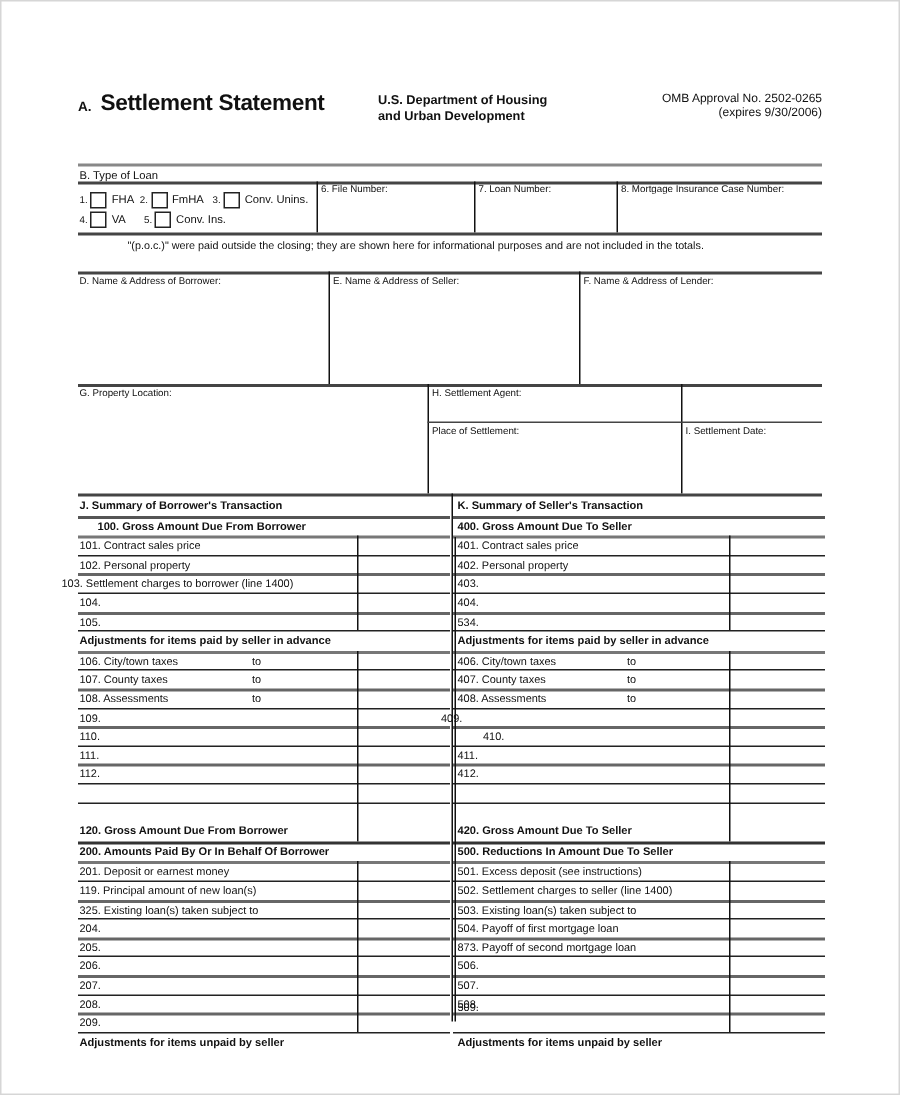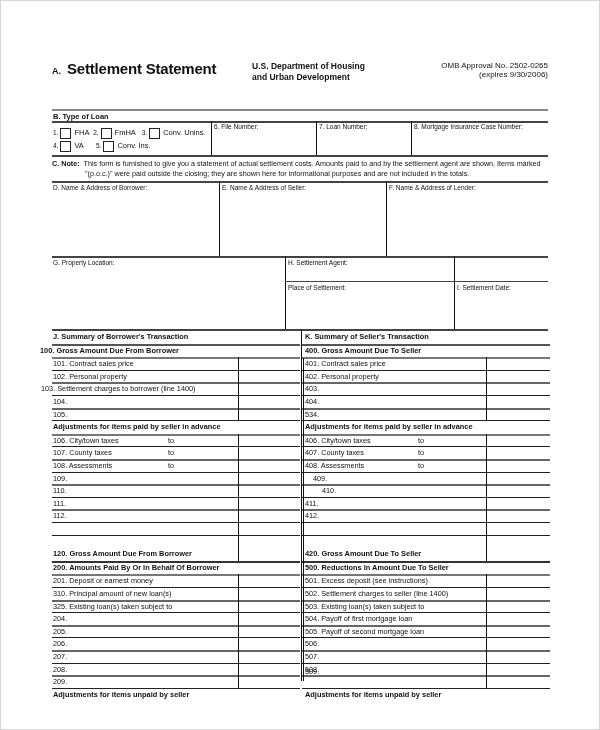--- a/index.html
+++ b/index.html
@@ -9,21 +9,21 @@
   .abs { position:absolute; }
   .hdr-letter { left:52px; top:66px; font-size:9px; font-weight:bold; }
   .hdr-title { left:67px; top:60px; font-size:15px; font-weight:bold; letter-spacing:-0.2px; }
   .hdr-agency { left:252px; top:61px; font-size:8.5px; font-weight:bold; line-height:11px; }
   .hdr-omb { right:52px; top:61px; font-size:8px; line-height:9px; text-align:right; }
   .hline { position:absolute; left:52px; width:496px; height:0; border-top:1px solid #222; }
   .hline.thick { border-top:2px solid #444; }
   .hline.gray { border-top:2px solid #888; }
   .vline { position:absolute; width:0; border-left:1px solid #111; }
   .lbl { position:absolute; font-size:6.5px; white-space:nowrap; }
-  .bold { font-weight:bold; }
+  .bold { font-weight:normal; }
   .box { display:inline-block; width:9px; height:9px; border:1px solid #222; vertical-align:middle; margin:0 3px 0 2px; }
   .loan-row { position:absolute; font-size:7.5px; white-space:nowrap; }
   .loan-row .num { font-size:6.5px; }
   .note { left:52px; top:159px; width:496px; font-size:7.2px; line-height:10px; }
   .note b { font-weight:bold; }
   .row { position:absolute; height:12px; font-size:7.3px; line-height:12px; white-space:nowrap; }
   .section-h { font-weight:bold; font-size:7.4px; }
 </style>
 </head>
 <body>
@@ -59,21 +59,20 @@
 <div class="vline" style="left:211px;top:121px;height:34px"></div>
 <div class="vline" style="left:316px;top:121px;height:34px"></div>
 <div class="vline" style="left:411px;top:121px;height:34px"></div>
 <div class="lbl" style="left:214px;top:123px">6. File Number:</div>
 <div class="lbl" style="left:319px;top:123px">7. Loan Number:</div>
 <div class="lbl" style="left:414px;top:123px">8. Mortgage Insurance Case Number:</div>
 
 <div class="hline thick" style="top:155px"></div>
 
 <div class="abs note">
-  <div><b>C. Note:</b>&nbsp;&nbsp;<span>This form is furnished to give you a statement of actual settlement costs.  Amounts paid to and by the settlement agent are shown.  Items marked</span></div>
   <div style="padding-left:33px">"(p.o.c.)" were paid outside the closing; they are shown here for informational purposes and are not included in the totals.</div>
 </div>
 <div class="hline thick" style="top:181px"></div>
 
 <div class="lbl" style="left:53px;top:184px">D. Name &amp; Address of Borrower:</div>
 <div class="vline" style="left:219px;top:181px;height:75px"></div>
 <div class="lbl" style="left:222px;top:184px">E. Name &amp; Address of Seller:</div>
 <div class="vline" style="left:386px;top:181px;height:75px"></div>
 <div class="lbl" style="left:389px;top:184px">F. Name &amp; Address of Lender:</div>
 <div class="hline thick" style="top:256px"></div>
@@ -83,21 +82,21 @@
 <div class="lbl" style="left:288px;top:259px">H. Settlement Agent:</div>
 <div class="vline" style="left:454px;top:256px;height:73px"></div>
 <div class="abs" style="left:285px;top:281px;width:263px;border-top:1px solid #444"></div>
 <div class="lbl" style="left:288px;top:284px">Place of Settlement:</div>
 <div class="lbl" style="left:457px;top:284px">I.  Settlement Date:</div>
 <div class="hline thick" style="top:329px"></div>
 
 <div id="summary">
     <div class="row section-h" style="left:53px;top:331px">J.  Summary of Borrower's Transaction</div>
     <div style="position:absolute;left:52px;top:343.6px;width:248px;border-top:2px solid #555"></div>
-    <div class="row section-h" style="left:40px;top:344.6px">100.  Gross Amount Due From Borrower</div>
+    <div class="row section-h" style="left:65px;top:344.6px">100.  Gross Amount Due From Borrower</div>
     <div style="position:absolute;left:52px;top:357.20000000000005px;width:248px;border-top:2px solid #777"></div>
     <div class="row" style="left:53px;top:358.20000000000005px">101.  Contract sales price</div>
     <div style="position:absolute;left:238px;top:357.20000000000005px;width:62px;height:12.6px"></div>
     <div style="position:absolute;left:52px;top:369.80000000000007px;width:248px;border-top:1px solid #222"></div>
     <div class="row" style="left:53px;top:370.80000000000007px">102.  Personal property</div>
     <div style="position:absolute;left:238px;top:369.80000000000007px;width:62px;height:12.6px"></div>
     <div style="position:absolute;left:52px;top:382.4000000000001px;width:248px;border-top:2px solid #666"></div>
     <div class="row" style="left:41px;top:383.4000000000001px">103.  Settlement charges to borrower (line 1400)</div>
     <div style="position:absolute;left:238px;top:382.4000000000001px;width:62px;height:12.6px"></div>
     <div style="position:absolute;left:52px;top:395.0000000000001px;width:248px;border-top:1px solid #222"></div>
@@ -137,21 +136,21 @@
     <div style="position:absolute;left:52px;top:534.6000000000004px;width:248px;border-top:1px solid #222"></div>
     <div class="row section-h" style="left:53px;top:548.2000000000004px">120.  Gross Amount Due From Borrower</div>
     <div style="position:absolute;left:238px;top:547.2000000000004px;width:62px;height:12.6px"></div>
     <div style="position:absolute;left:238px;top:433.8000000000002px;height:127.00000000000023px;border-left:1px solid #111"></div>
     <div style="position:absolute;left:52px;top:560.8000000000004px;width:248px;border-top:2px solid #333"></div>
     <div class="row section-h" style="left:53px;top:561.8000000000004px">200.  Amounts Paid By Or In Behalf Of Borrower</div>
     <div style="position:absolute;left:52px;top:574.4000000000004px;width:248px;border-top:2px solid #777"></div>
     <div class="row" style="left:53px;top:575.4000000000004px">201.  Deposit or earnest money</div>
     <div style="position:absolute;left:238px;top:574.4000000000004px;width:62px;height:12.6px"></div>
     <div style="position:absolute;left:52px;top:587.0000000000005px;width:248px;border-top:1px solid #222"></div>
-    <div class="row" style="left:53px;top:588.0000000000005px">310.  Principal amount of new loan(s)</div>
+    <div class="row" style="left:53px;top:588.0000000000005px">119.  Principal amount of new loan(s)</div>
     <div style="position:absolute;left:238px;top:587.0000000000005px;width:62px;height:12.6px"></div>
     <div style="position:absolute;left:52px;top:599.6000000000005px;width:248px;border-top:2px solid #666"></div>
     <div class="row" style="left:53px;top:600.6000000000005px">325.  Existing loan(s) taken subject to</div>
     <div style="position:absolute;left:238px;top:599.6000000000005px;width:62px;height:12.6px"></div>
     <div style="position:absolute;left:52px;top:612.2000000000005px;width:248px;border-top:1px solid #222"></div>
     <div class="row" style="left:53px;top:613.2000000000005px">204.</div>
     <div style="position:absolute;left:238px;top:612.2000000000005px;width:62px;height:12.6px"></div>
     <div style="position:absolute;left:52px;top:624.8000000000005px;width:248px;border-top:2px solid #666"></div>
     <div class="row" style="left:53px;top:625.8000000000005px">205.</div>
     <div style="position:absolute;left:238px;top:624.8000000000005px;width:62px;height:12.6px"></div>
@@ -197,21 +196,21 @@
     <div style="position:absolute;left:486px;top:433.8000000000002px;width:62px;height:12.6px"></div>
     <div style="position:absolute;left:302px;top:446.4000000000002px;width:248px;border-top:1px solid #222"></div>
     <div class="row" style="left:305px;top:447.4000000000002px">407.  County taxes</div>
     <div class="row" style="left:418px;top:447.4000000000002px">to</div>
     <div style="position:absolute;left:486px;top:446.4000000000002px;width:62px;height:12.6px"></div>
     <div style="position:absolute;left:302px;top:459.0000000000002px;width:248px;border-top:2px solid #666"></div>
     <div class="row" style="left:305px;top:460.0000000000002px">408.  Assessments</div>
     <div class="row" style="left:418px;top:460.0000000000002px">to</div>
     <div style="position:absolute;left:486px;top:459.0000000000002px;width:62px;height:12.6px"></div>
     <div style="position:absolute;left:302px;top:471.60000000000025px;width:248px;border-top:1px solid #222"></div>
-    <div class="row" style="left:313px;top:472.60000000000025px">409.</div>
+    <div class="row" style="left:294px;top:472.60000000000025px">409.</div>
     <div style="position:absolute;left:486px;top:471.60000000000025px;width:62px;height:12.6px"></div>
     <div style="position:absolute;left:302px;top:484.2000000000003px;width:248px;border-top:2px solid #666"></div>
     <div class="row" style="left:322px;top:485.2000000000003px">410.</div>
     <div style="position:absolute;left:486px;top:484.2000000000003px;width:62px;height:12.6px"></div>
     <div style="position:absolute;left:302px;top:496.8000000000003px;width:248px;border-top:1px solid #222"></div>
     <div class="row" style="left:305px;top:497.8000000000003px">411.</div>
     <div style="position:absolute;left:486px;top:496.8000000000003px;width:62px;height:12.6px"></div>
     <div style="position:absolute;left:302px;top:509.4000000000003px;width:248px;border-top:2px solid #666"></div>
     <div class="row" style="left:305px;top:510.4000000000003px">412.</div>
     <div style="position:absolute;left:486px;top:509.4000000000003px;width:62px;height:12.6px"></div>
@@ -228,21 +227,21 @@
     <div style="position:absolute;left:302px;top:587.0000000000005px;width:248px;border-top:1px solid #222"></div>
     <div class="row" style="left:305px;top:588.0000000000005px">502.  Settlement charges to seller (line 1400)</div>
     <div style="position:absolute;left:486px;top:587.0000000000005px;width:62px;height:12.6px"></div>
     <div style="position:absolute;left:302px;top:599.6000000000005px;width:248px;border-top:2px solid #666"></div>
     <div class="row" style="left:305px;top:600.6000000000005px">503.  Existing loan(s) taken subject to</div>
     <div style="position:absolute;left:486px;top:599.6000000000005px;width:62px;height:12.6px"></div>
     <div style="position:absolute;left:302px;top:612.2000000000005px;width:248px;border-top:1px solid #222"></div>
     <div class="row" style="left:305px;top:613.2000000000005px">504.  Payoff of first mortgage loan</div>
     <div style="position:absolute;left:486px;top:612.2000000000005px;width:62px;height:12.6px"></div>
     <div style="position:absolute;left:302px;top:624.8000000000005px;width:248px;border-top:2px solid #666"></div>
-    <div class="row" style="left:305px;top:625.8000000000005px">505.  Payoff of second mortgage loan</div>
+    <div class="row" style="left:305px;top:625.8000000000005px">873.  Payoff of second mortgage loan</div>
     <div style="position:absolute;left:486px;top:624.8000000000005px;width:62px;height:12.6px"></div>
     <div style="position:absolute;left:302px;top:637.4000000000005px;width:248px;border-top:1px solid #222"></div>
     <div class="row" style="left:305px;top:638.4000000000005px">506.</div>
     <div style="position:absolute;left:486px;top:637.4000000000005px;width:62px;height:12.6px"></div>
     <div style="position:absolute;left:302px;top:650.0000000000006px;width:248px;border-top:2px solid #666"></div>
     <div class="row" style="left:305px;top:651.0000000000006px">507.</div>
     <div style="position:absolute;left:486px;top:650.0000000000006px;width:62px;height:12.6px"></div>
     <div style="position:absolute;left:302px;top:662.6000000000006px;width:248px;border-top:1px solid #222"></div>
     <div class="row" style="left:305px;top:663.6000000000006px">508.</div>
     <div style="position:absolute;left:486px;top:662.6000000000006px;width:62px;height:12.6px"></div>

